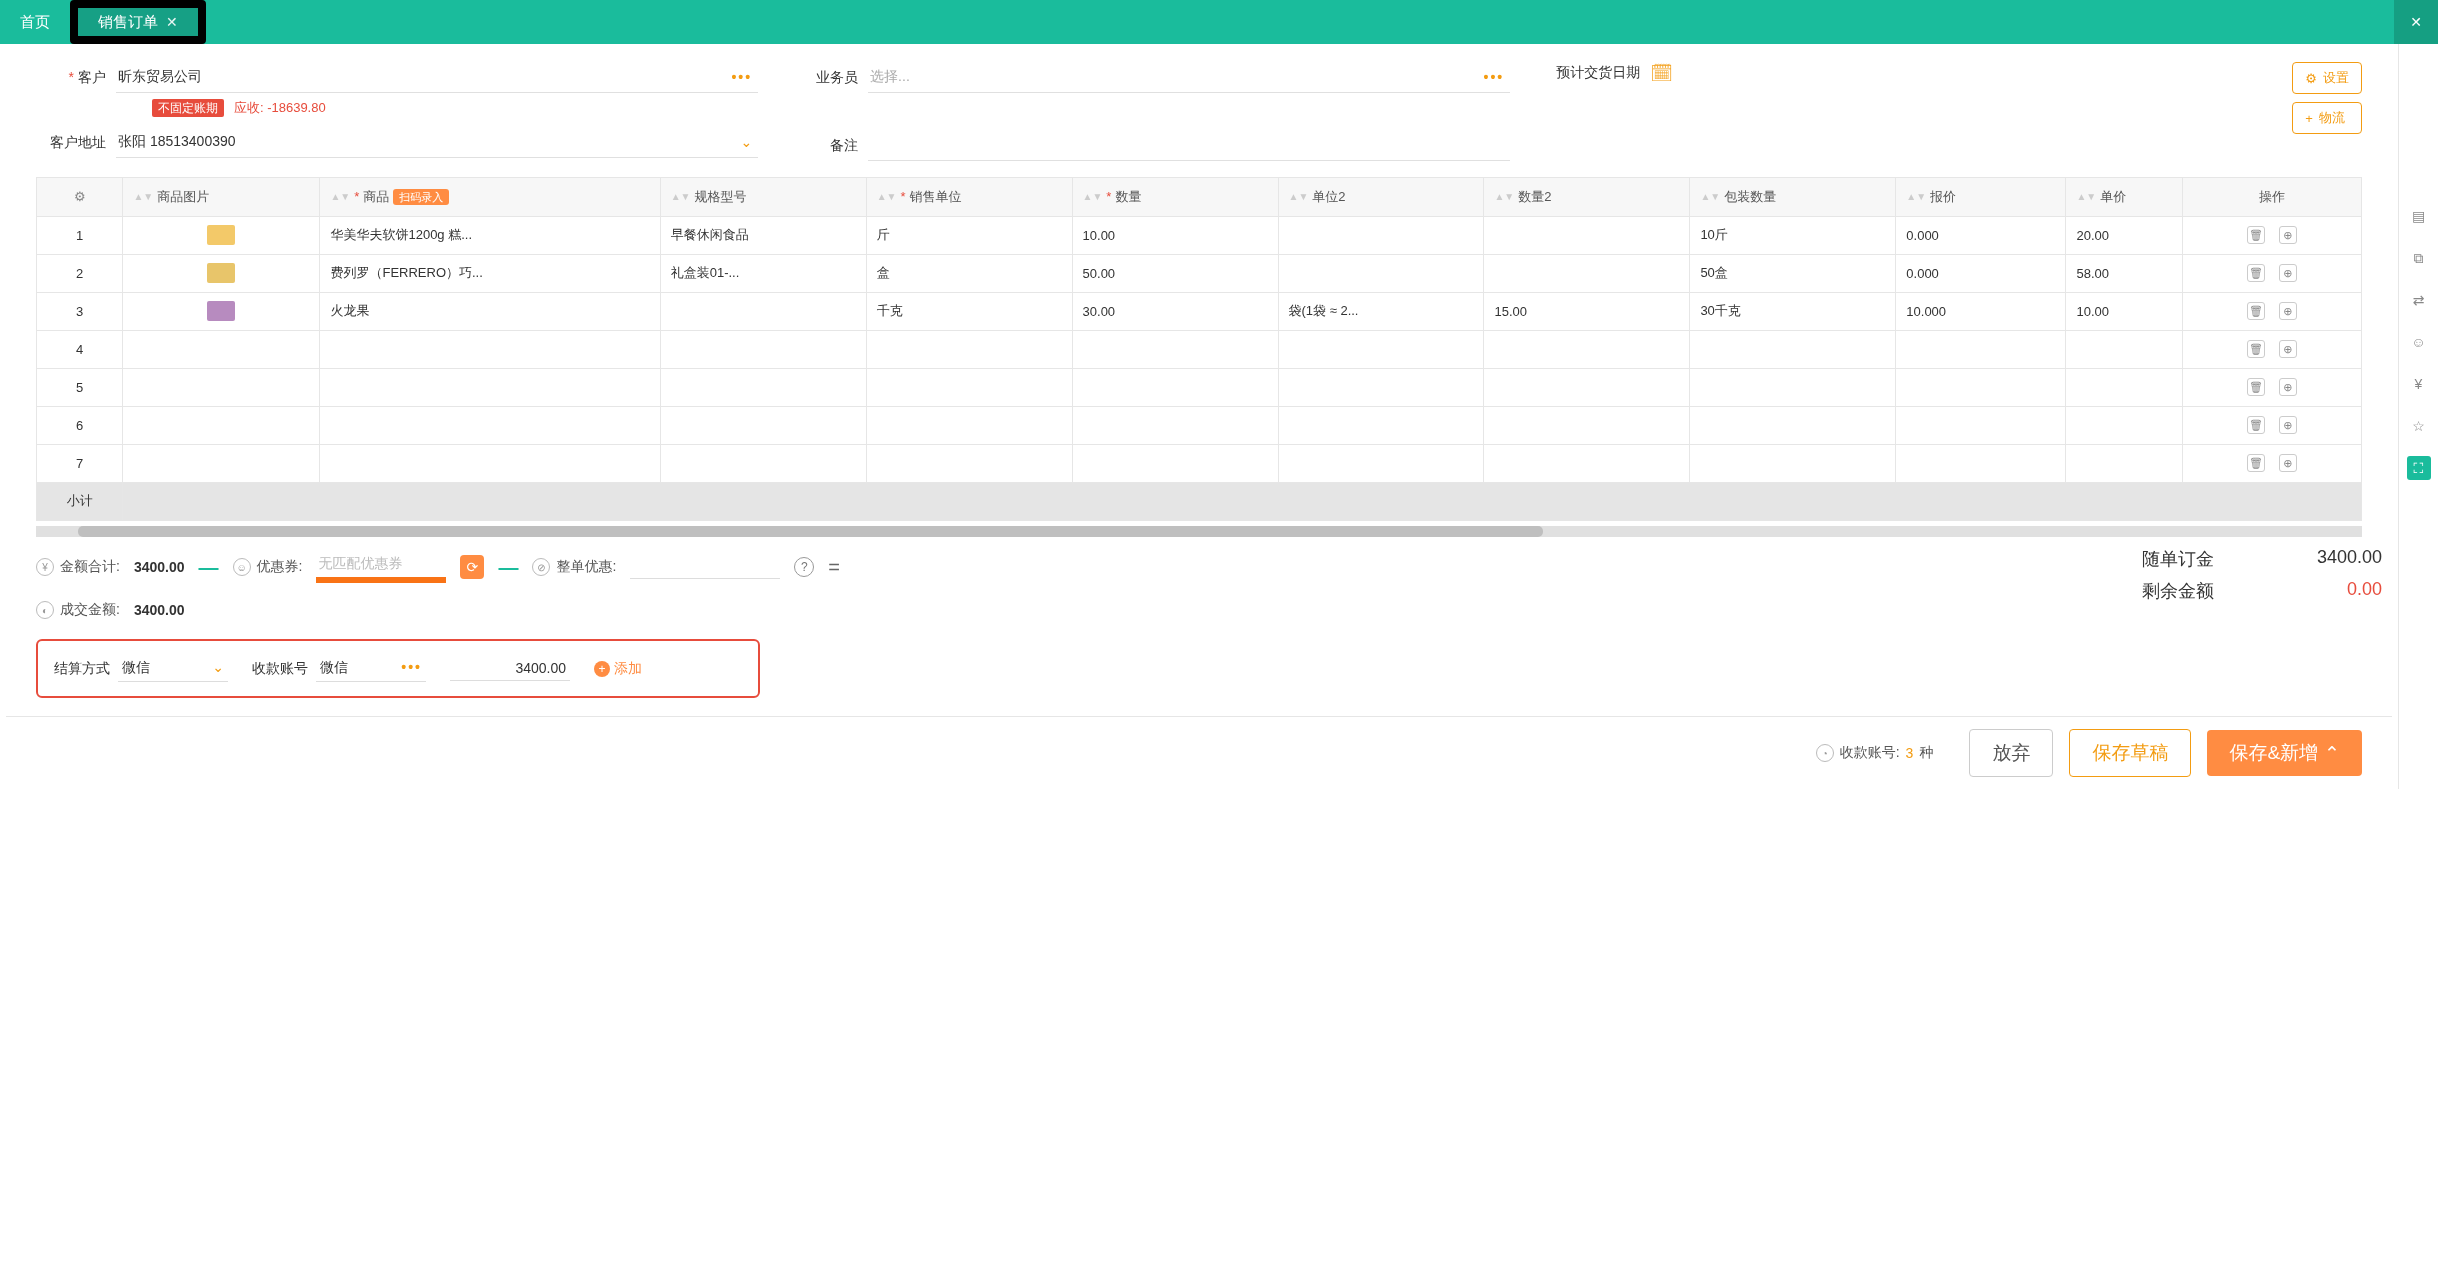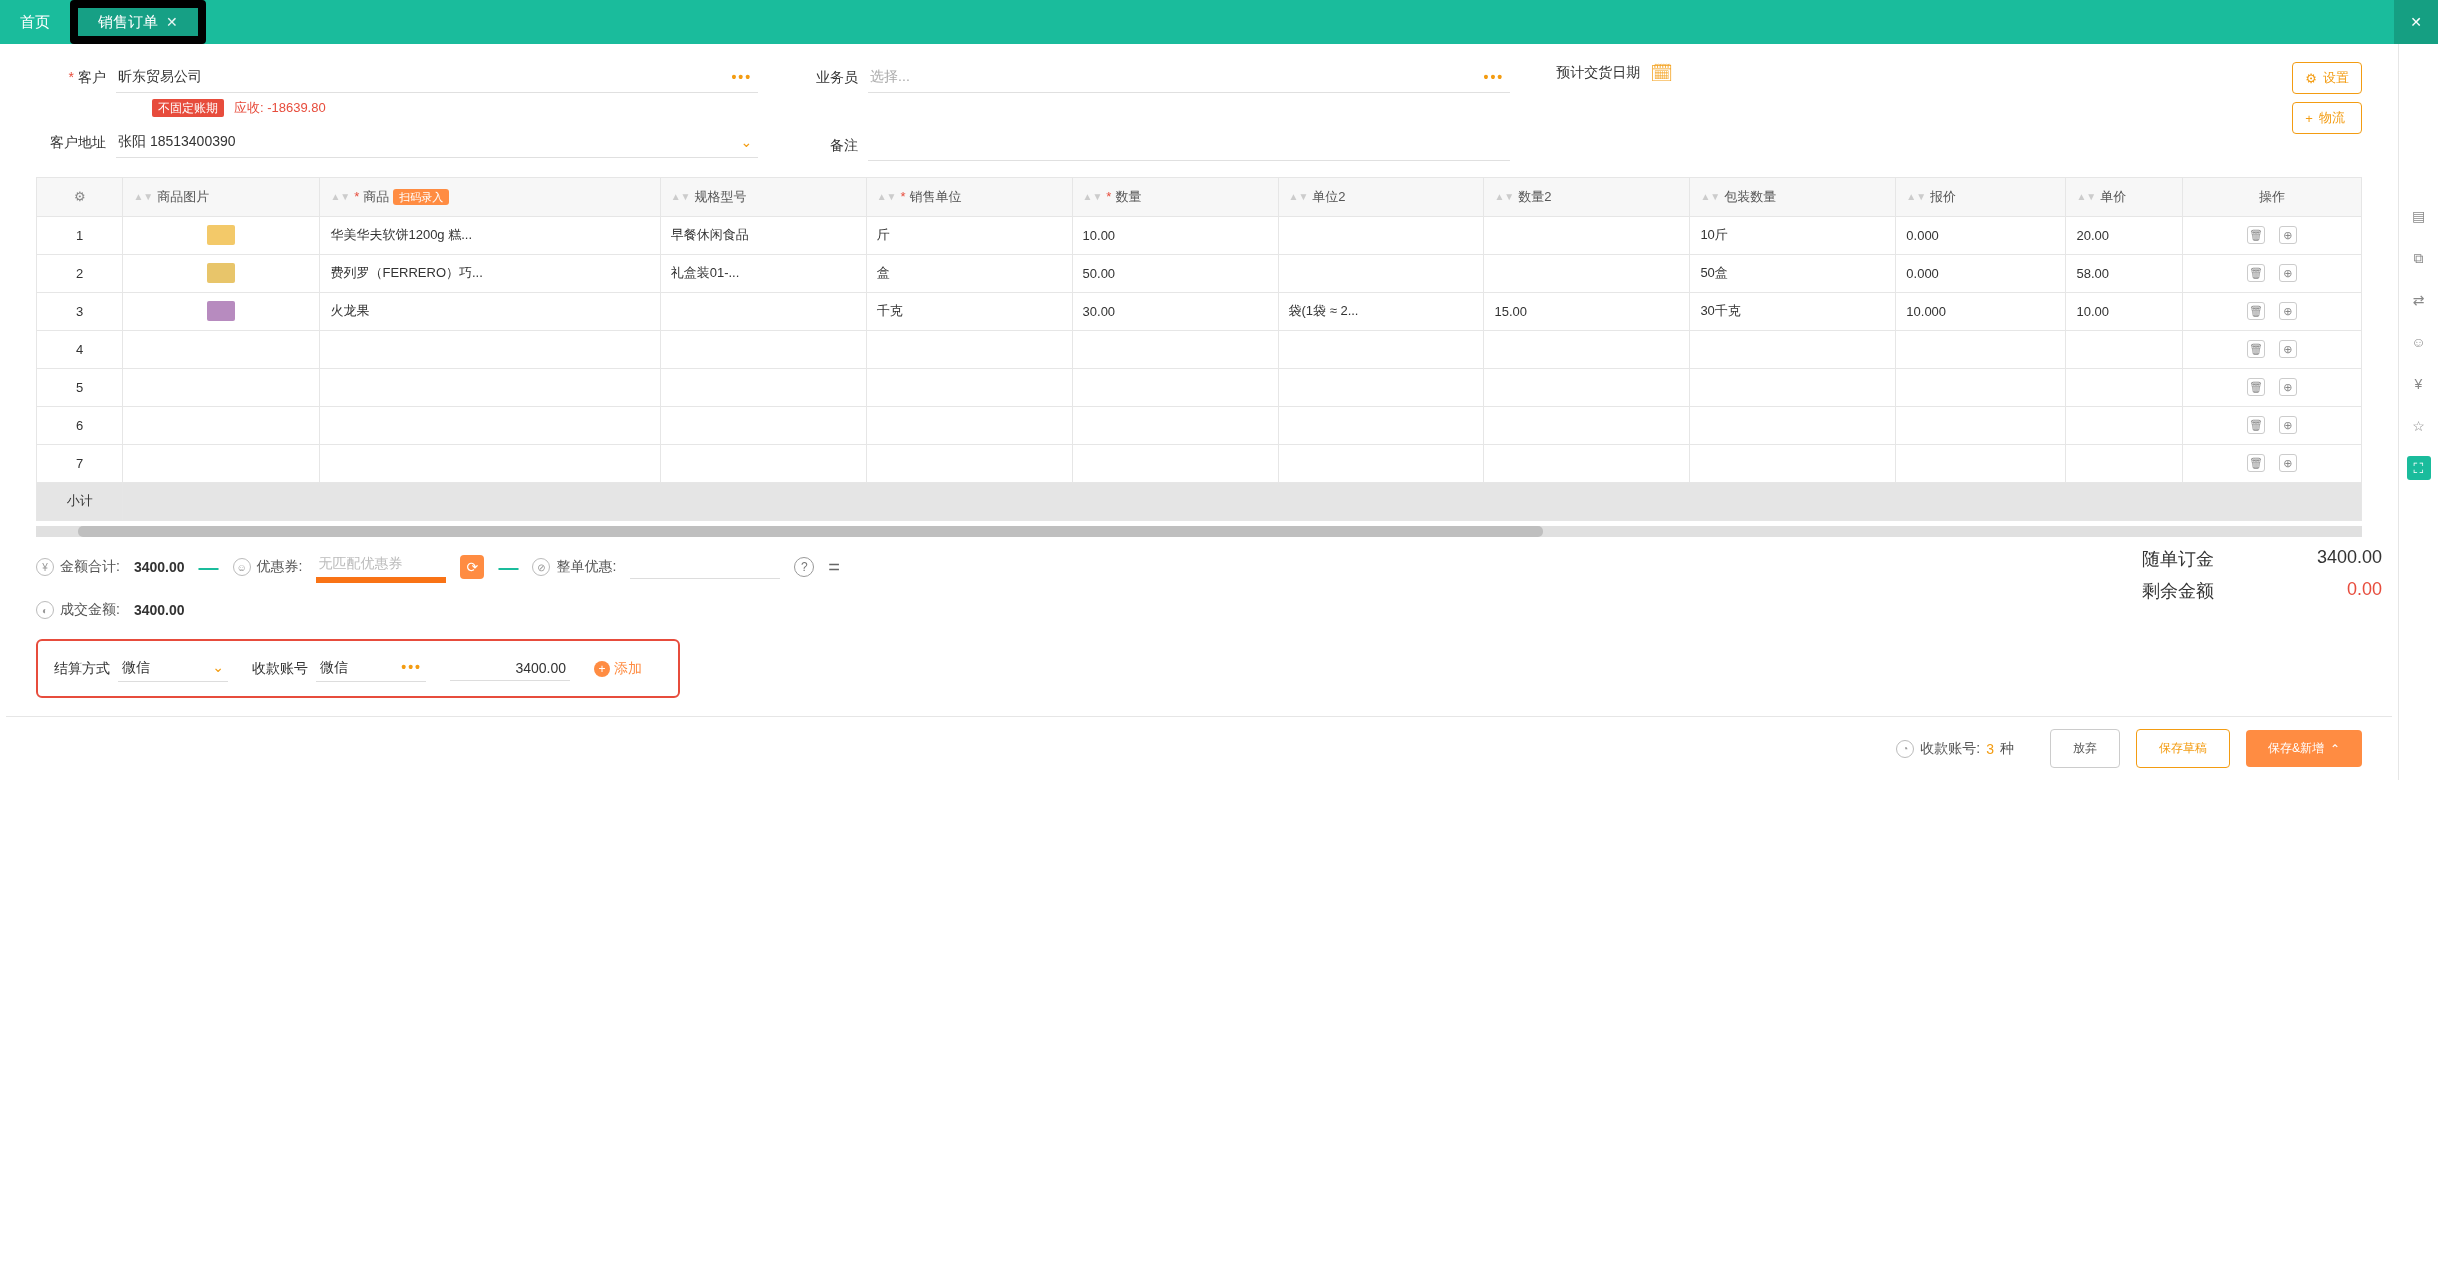--- a/index.html
+++ b/index.html
@@ -62,34 +62,34 @@
 .refresh-btn { background: #ff8c42; color: #fff; border-radius: 4px; width: 24px; height: 24px; display: inline-flex; align-items: center; justify-content: center; font-size: 14px; }
 .discount-input { border-bottom: 1px solid #ddd; width: 150px; height: 24px; }
 .help-q { width: 20px; height: 20px; border: 1px solid #999; border-radius: 50%; display: inline-flex; align-items: center; justify-content: center; font-size: 12px; color: #777; }
 .equals { font-size: 20px; color: #666; }
 .right-totals { position: absolute; right: 0; top: 0; width: 250px; padding-top: 10px; }
 .rt-row { display: flex; justify-content: space-between; font-size: 18px; margin-bottom: 8px; padding-right: 10px; }
 .rt-red { color: #e74c3c; }
 .summary-rel { position: relative; }
 
 
-.payment-box { border: 2px solid #e74c3c; border-radius: 6px; margin: 6px 30px 0; padding: 14px 16px; display: flex; align-items: center; gap: 24px; width: 644px; }
+.payment-box { border: 2px solid #e74c3c; border-radius: 6px; margin: 6px 30px 0; padding: 14px 16px; display: flex; align-items: center; gap: 24px; width: 724px; }
 .pay-field { display: flex; align-items: center; gap: 8px; }
 .pay-select { border-bottom: 1px solid #ddd; padding: 4px 30px 4px 4px; position: relative; min-width: 110px; }
 .pay-chev { position: absolute; right: 4px; color: #f39c12; }
 .pay-dots-orange { position: absolute; right: 4px; color: #f39c12; font-weight: bold; letter-spacing: 2px; }
 .pay-amount { border-bottom: 1px solid #ddd; padding: 4px; min-width: 120px; text-align: right; }
 .add-link { color: #ff8c42; display: inline-flex; align-items: center; gap: 4px; }
 .add-plus { width: 16px; height: 16px; border-radius: 50%; background: #ff8c42; color: #fff; display: inline-flex; align-items: center; justify-content: center; font-size: 12px; line-height: 1; }
 
 
 .footer { border-top: 1px solid #e6e6e6; margin-top: 18px; padding: 12px 30px; display: flex; align-items: center; justify-content: flex-end; gap: 16px; }
 .sku-count { display: inline-flex; align-items: center; gap: 6px; color: #555; margin-right: 20px; }
 .sku-num { color: #f39c12; }
-.btn { border-radius: 4px; padding: 10px 22px; font-size: 12px; cursor: pointer; display: inline-flex; align-items: center; gap: 6px; }
+.btn { border-radius: 4px; padding: 10px 22px; font-size: 19px; cursor: pointer; display: inline-flex; align-items: center; gap: 6px; }
 .btn-gray { border: 1px solid #ccc; background: #fff; color: #555; }
 .btn-outline-orange { border: 1px solid #f39c12; background: #fff; color: #f39c12; }
 .btn-orange { background: #ff8c42; color: #fff; border: none; }
 </style>
 </head>
 <body>
 
 <div class="top-bar">
   <div class="tab">
       <span>首页</span>

